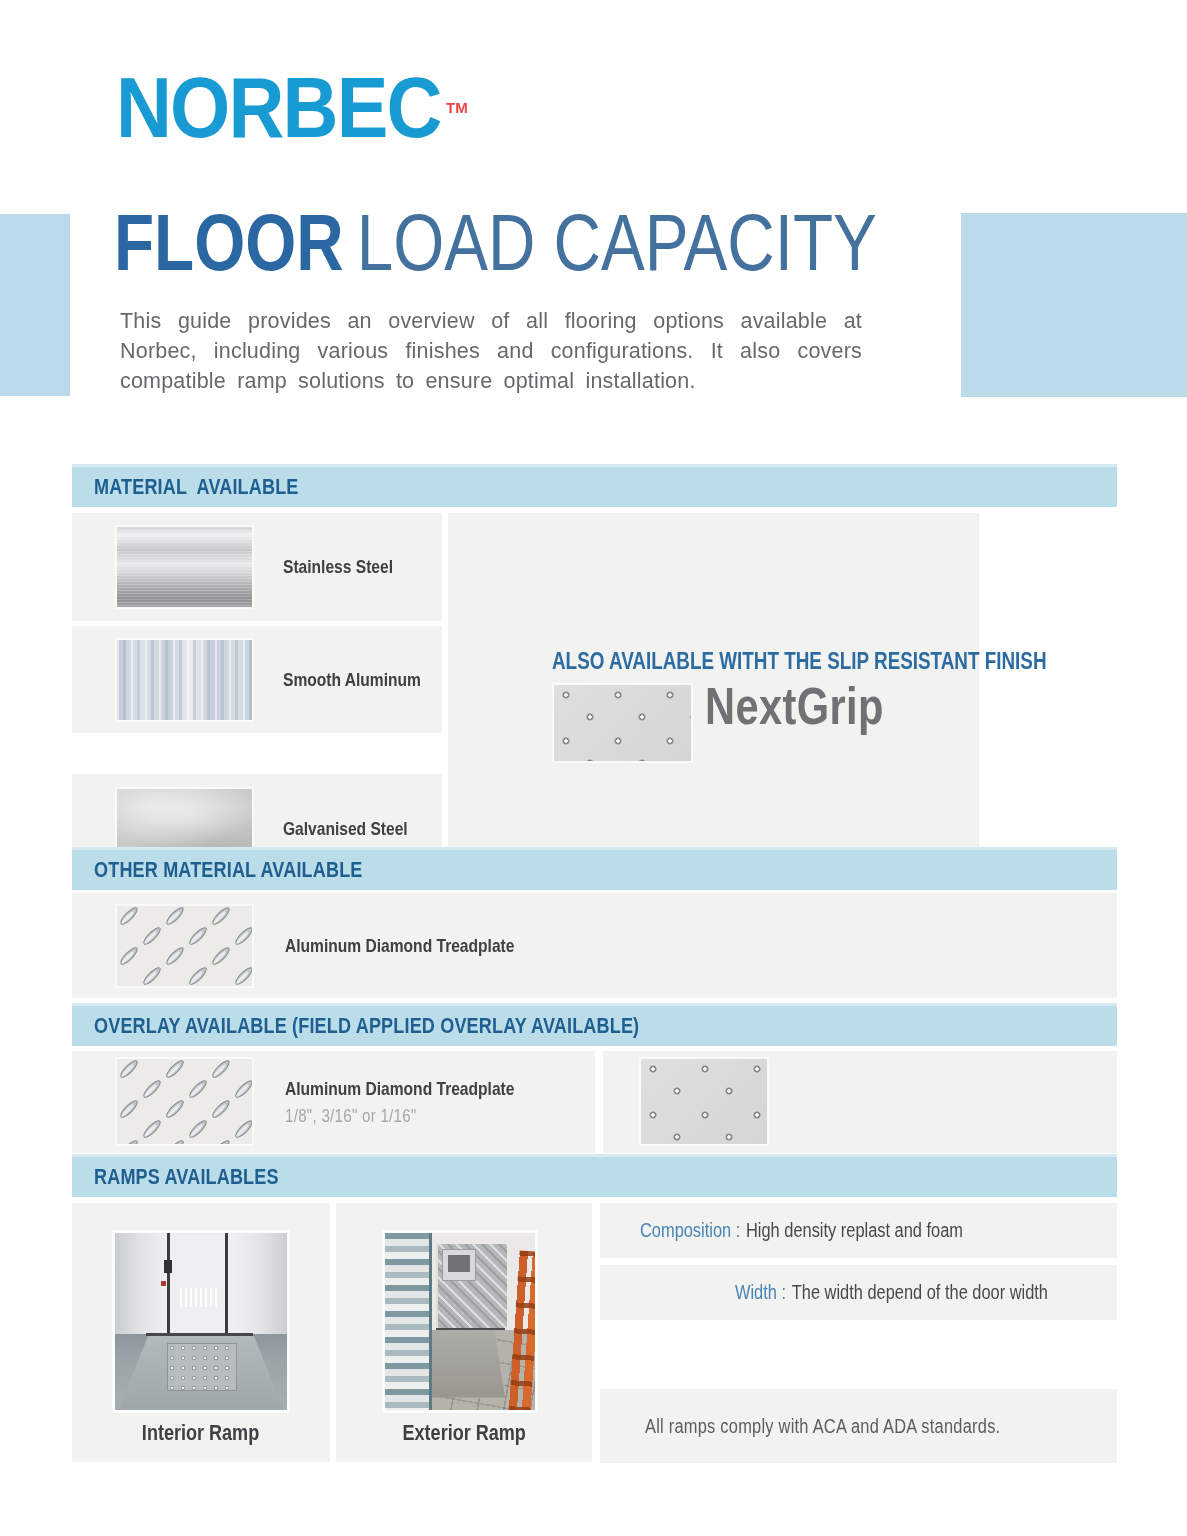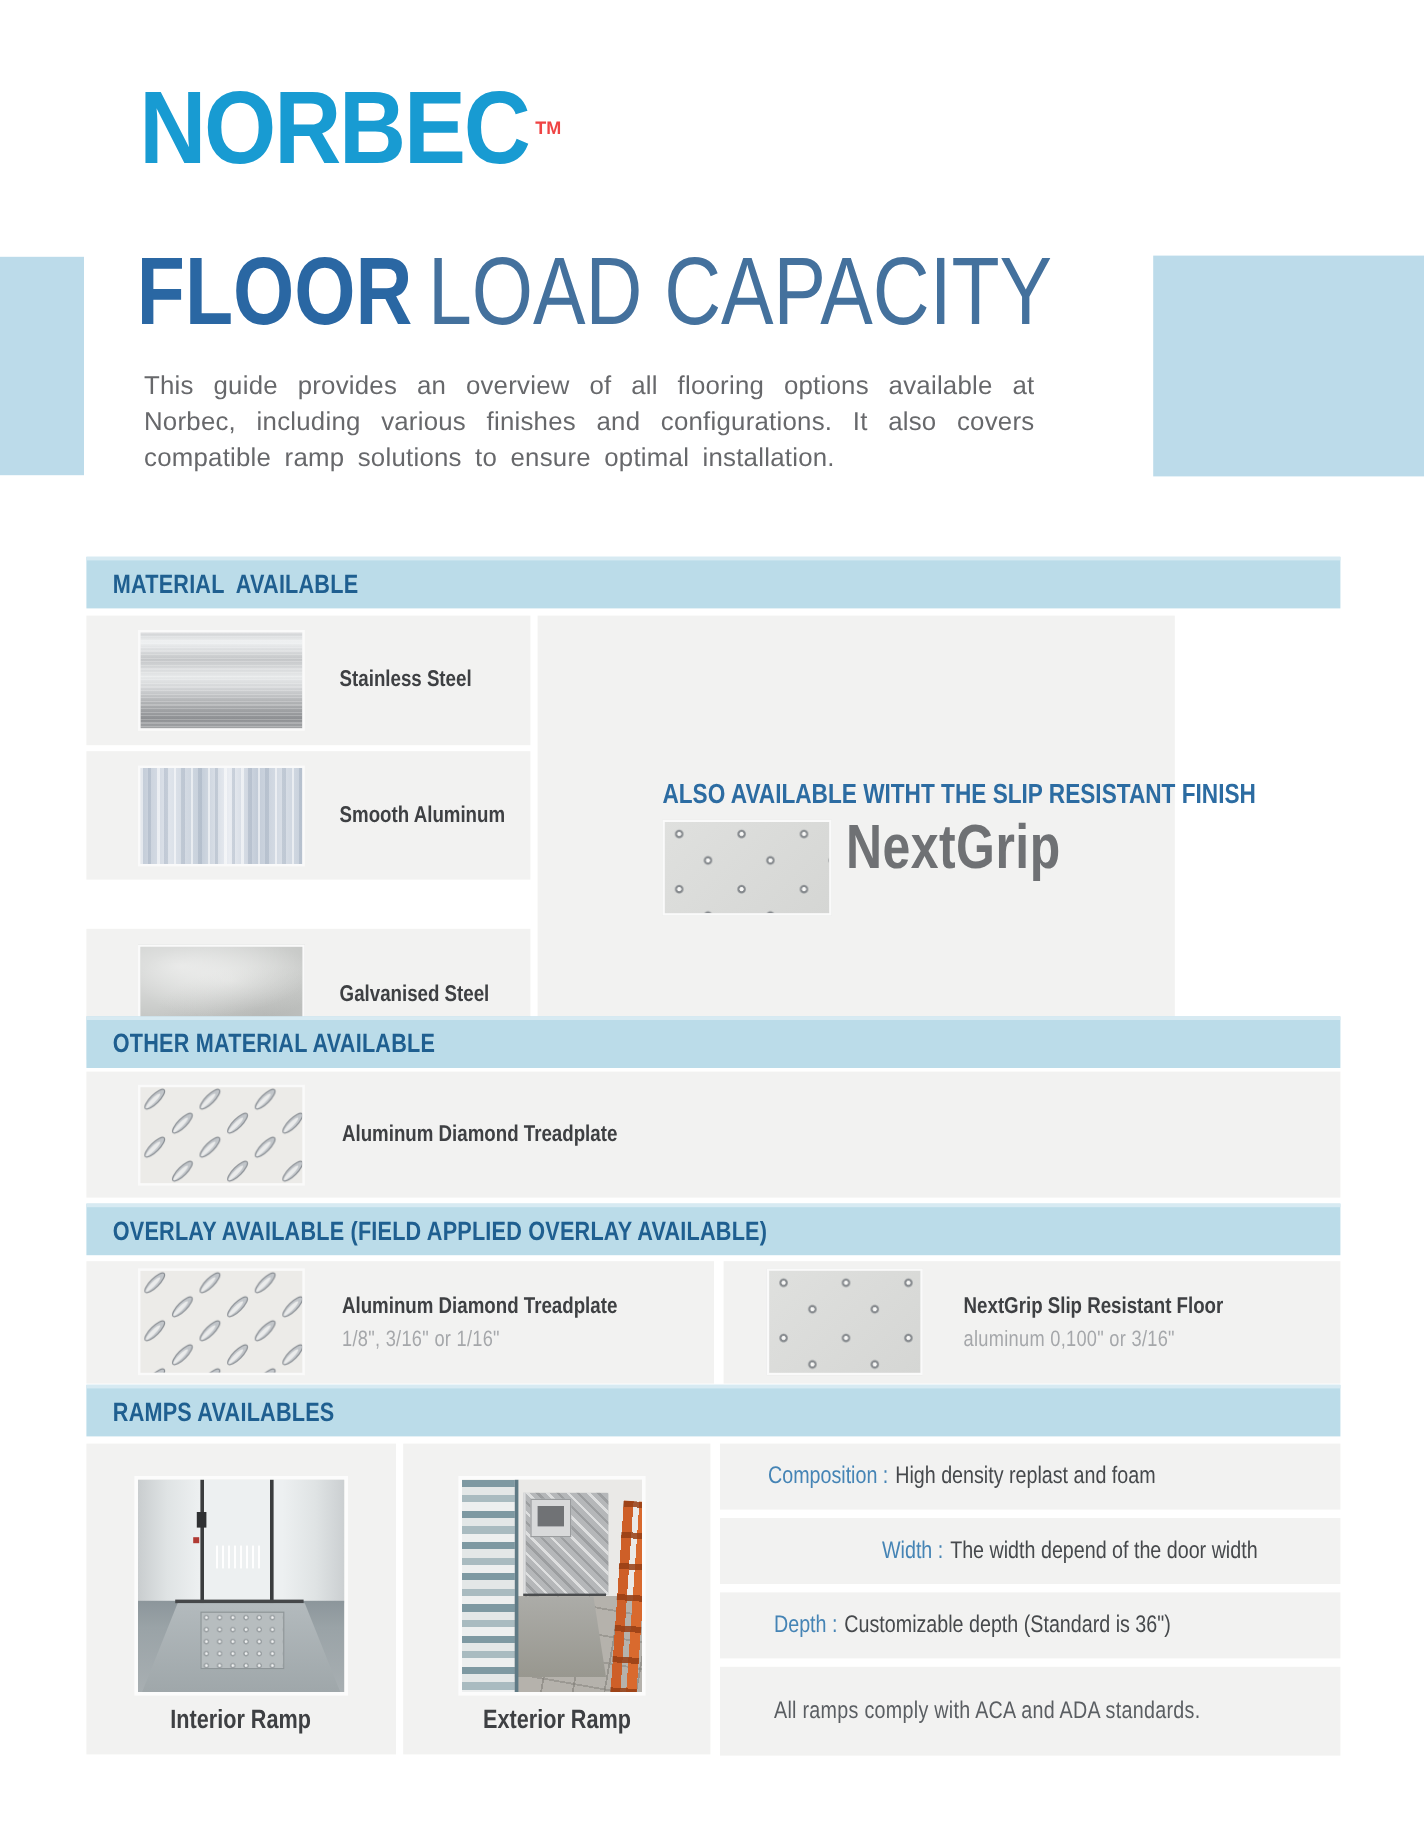--- a/index.html
+++ b/index.html
@@ -221,24 +221,20 @@
     <svg class="sw-svg">
         <rect width="100%" height="100%" fill="url(#tp)"></rect>
       </svg>
     <div class="ov-text">
       <span class="ov-title"><span class="cond">Aluminum Diamond Treadplate</span></span>
       <span class="ov-sub"><span class="cond">1/8", 3/16" or 1/16"</span></span>
     </div>
   </div>
   <div class="panel ov-panel" id="ov-right">
     <div class="swatch sw-dots"></div>
-    <div class="ov-text">
-      <span class="ov-title"><span class="cond">NextGrip Slip Resistant Floor</span></span>
-      <span class="ov-sub"><span class="cond">aluminum 0,100" or 3/16"</span></span>
-    </div>
   </div>
 
   <div class="bar" id="bar-ramps">
     <span class="bar-label"><span class="cond">RAMPS AVAILABLES</span></span>
   </div>
 
   <div class="panel photo-panel" id="ramp-left">
     <div class="photo-frame">
       <div class="ph-int">
         <div class="walls"></div>
@@ -272,20 +268,17 @@
     </div>
     <div class="photo-caption"><span class="cond">Exterior Ramp</span></div>
   </div>
 
   <div class="panel spec-row" id="spec-0">
     <span class="cond"><span class="spec-term">Composition :</span><span class="spec-desc">High density replast and foam</span></span>
   </div>
   <div class="panel spec-row" id="spec-1">
     <span class="cond"><span class="spec-term">Width :</span><span class="spec-desc">The width depend of the door width</span></span>
   </div>
-  <div class="panel spec-row" id="spec-2">
-    <span class="cond"><span class="spec-term">Depth :</span><span class="spec-desc">Customizable depth (Standard is 36")</span></span>
-  </div>
   <div class="panel spec-row" id="spec-3">
     <span class="cond"><span class="spec-note">All ramps comply with ACA and ADA standards.</span></span>
   </div>
 
 </div>
 
 </body></html>

